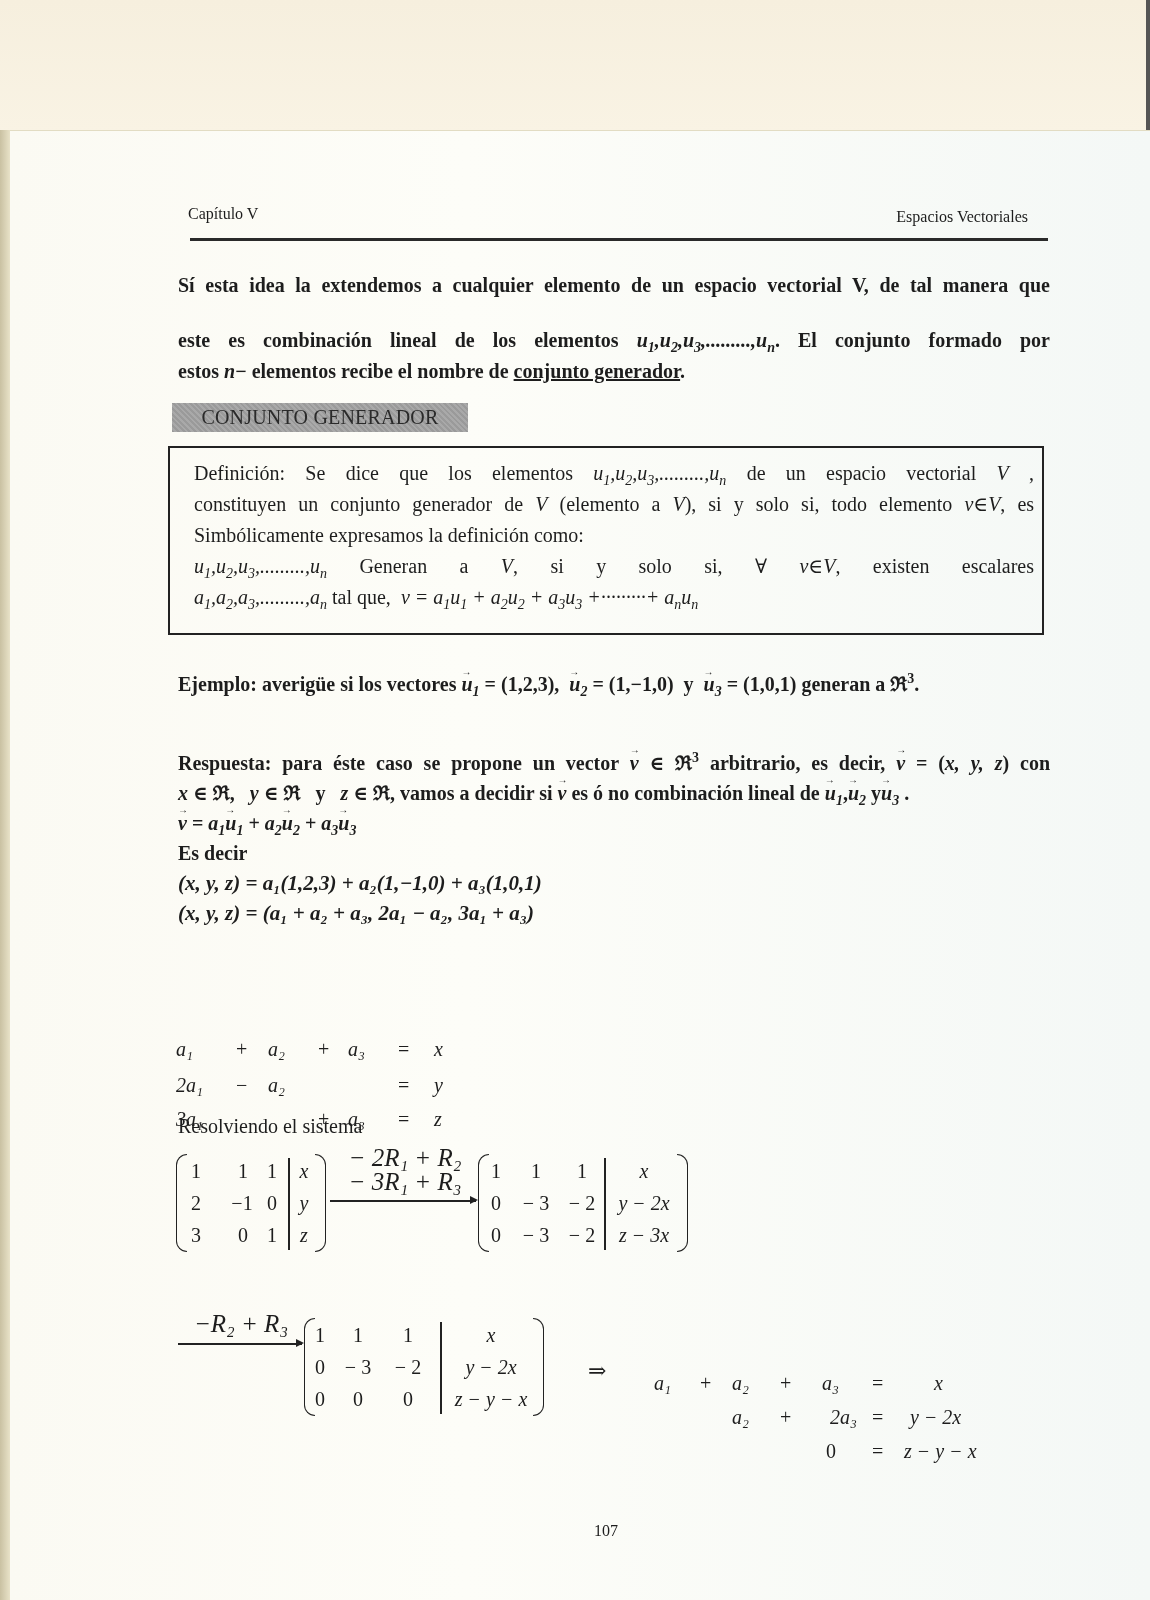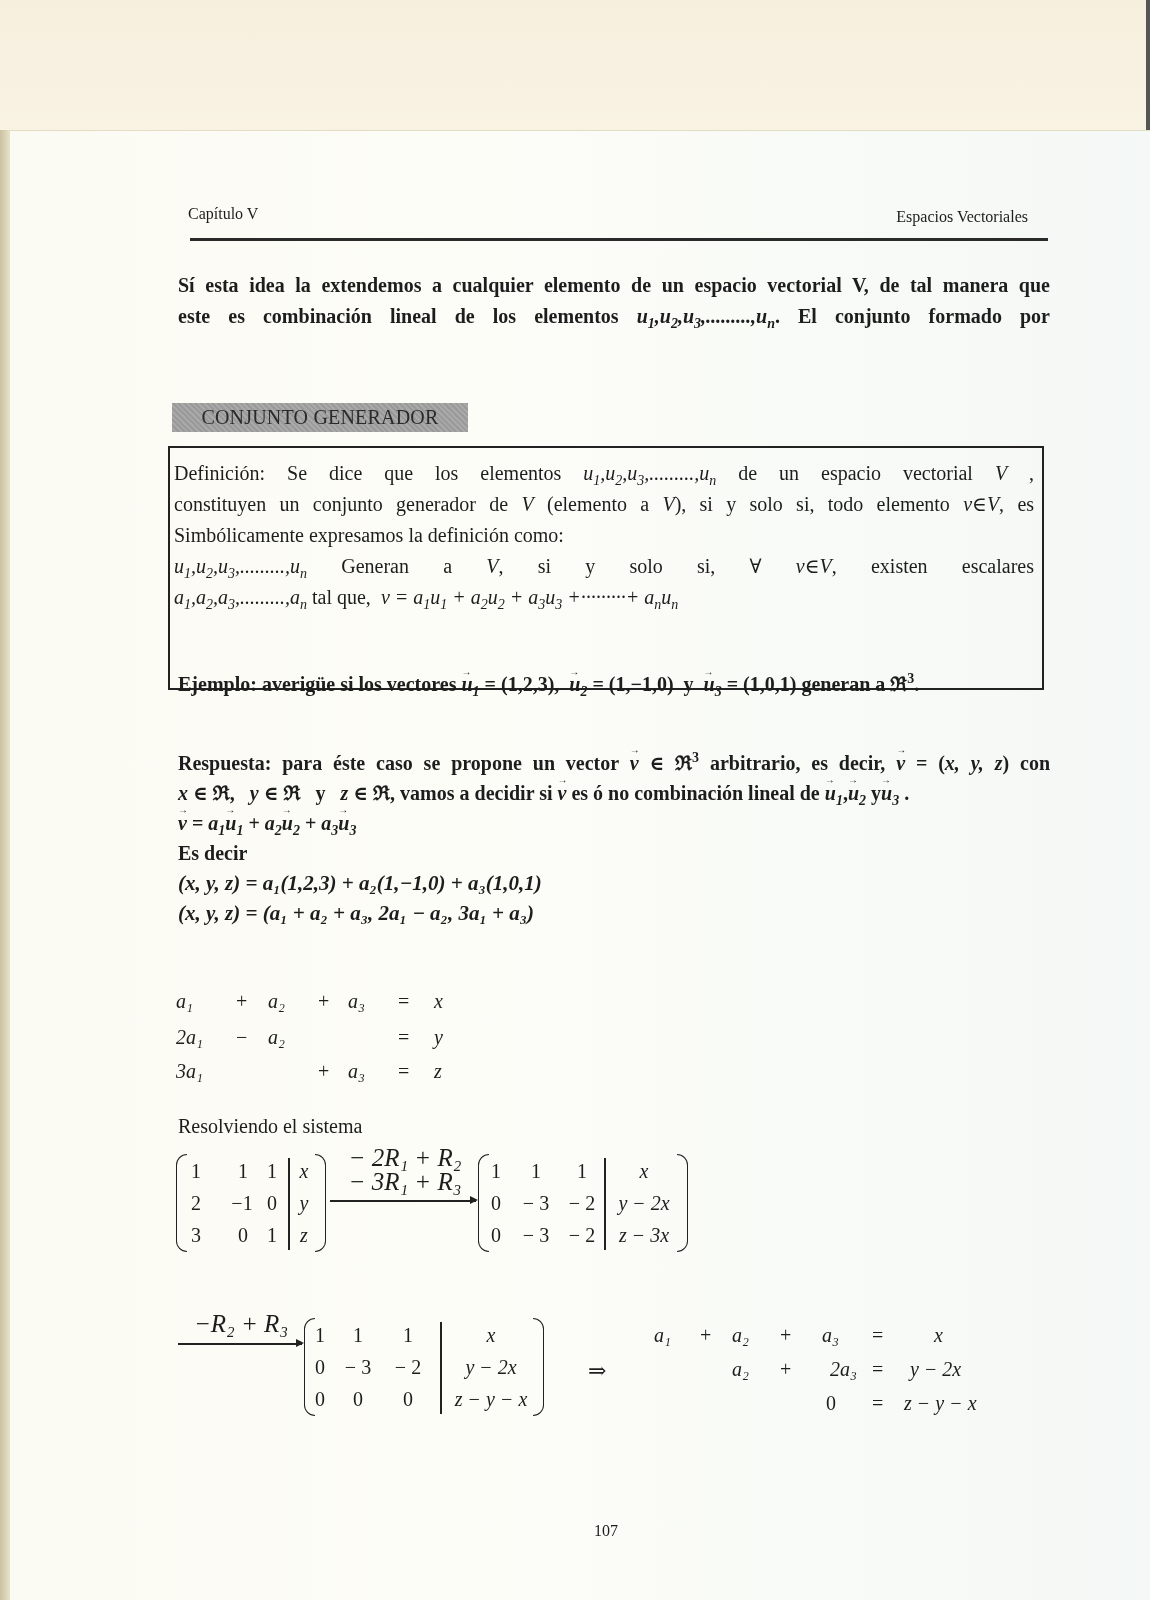--- a/index.html
+++ b/index.html
@@ -9,27 +9,27 @@
   .binding{position:absolute;left:0;top:130px;width:10px;height:1470px;background:linear-gradient(90deg,#c9c1a2,#e8e2c8);}
   .right-edge{position:absolute;right:0;top:0;width:4px;height:160px;background:#555;}
   .abs{position:absolute;}
   .hdr{font-size:16px;}
   .rule{position:absolute;left:190px;top:238px;width:858px;height:3px;background:#2a2a2a;}
   .para{position:absolute;left:178px;width:872px;font-size:20px;line-height:31px;text-align:justify;font-weight:bold;}
   .m{font-style:italic;}
   sub{font-size:0.7em;vertical-align:-0.35em;line-height:0;font-style:italic;}
   sup{font-size:0.7em;vertical-align:0.55em;line-height:0;}
   .banner{position:absolute;left:172px;top:403px;width:296px;height:29px;background:repeating-linear-gradient(45deg,#9a9a9a 0 2px,#a9a9a9 2px 4px);color:#2a2a2a;font-size:20px;line-height:29px;letter-spacing:0.2px;text-align:center;}
-  .defbox{position:absolute;left:168px;top:446px;width:876px;height:244px;border:2px solid #222;box-sizing:border-box;padding:10px 8px 0 4px;font-size:20px;line-height:31px;}
+  .defbox{position:absolute;left:168px;top:446px;width:876px;height:189px;border:2px solid #222;box-sizing:border-box;padding:10px 8px 0 24px;font-size:20px;line-height:31px;}
   .defbox .line{text-align:justify;text-align-last:justify;white-space:nowrap;}
   .defbox .line.nl{text-align-last:left;}
   .vec{position:relative;display:inline-block;font-style:italic;}
   .vec::before{content:"→";position:absolute;top:-13px;left:0;font-size:10px;font-style:normal;}
   .eqgrid{position:absolute;font-size:20px;font-style:italic;}
-  .eqgrid span{position:absolute;white-space:nowrap;}
+  .eqgrid span{position:absolute;white-space:nowrap;margin-top:48px;}
   .matrix{position:absolute;font-size:20px;}
   .paren-l,.paren-r{position:absolute;top:-6px;width:10px;height:100%;border:1.5px solid #222;}
   .paren-l{left:0;border-right:none;border-radius:12px 0 0 12px;}
   .paren-r{right:0;border-left:none;border-radius:0 12px 12px 0;}
   .cell{position:absolute;text-align:center;}
   .vbar{position:absolute;width:1.5px;background:#222;}
   .arrow{position:absolute;height:1.5px;background:#222;}
   .arrow::after{content:"";position:absolute;right:-2px;top:-4px;border-left:8px solid #222;border-top:4.5px solid transparent;border-bottom:4.5px solid transparent;}
   .ops{position:absolute;font-size:25px;text-align:center;}
   .pagenum{position:absolute;left:594px;top:1522px;font-size:16px;}
@@ -42,22 +42,25 @@
 <div class="right-edge"></div>
 <div class="page"></div>
 <div class="binding"></div>
 
 <div class="abs hdr" style="left:188px;top:205px;">Capítulo V</div>
 <div class="abs hdr" style="right:122px;top:208px;">Espacios Vectoriales</div>
 <div class="rule"></div>
 
 <div class="para" style="top:270px;">
   <div style="text-align-last:justify;">Sí esta idea la extendemos a cualquier elemento de un espacio vectorial V, de tal manera que</div>
-  <div style="text-align-last:justify;">
+  <div style="text-align-last:justify;margin-top:24px;">
     <span>este es combinación lineal de los elementos </span><span class="m">u<sub>1</sub>,u<sub>2</sub>,u<sub>3</sub>,.........,u<sub>n</sub></span><span>. El conjunto formado por</span>
+  </div>
+  <div>
+    <span>estos </span><span class="m">n</span><span>− elementos recibe el nombre de </span><span class="u">conjunto generador</span><span>.</span>
   </div>
 </div>
 
 <div class="banner">CONJUNTO GENERADOR</div>
 
 <div class="defbox">
   <div class="line">
     <span>Definición: Se dice que los elementos</span>
     <span class="m">u<sub>1</sub>,u<sub>2</sub>,u<sub>3</sub>,.........,u<sub>n</sub></span>
     <span>de un espacio vectorial</span>

